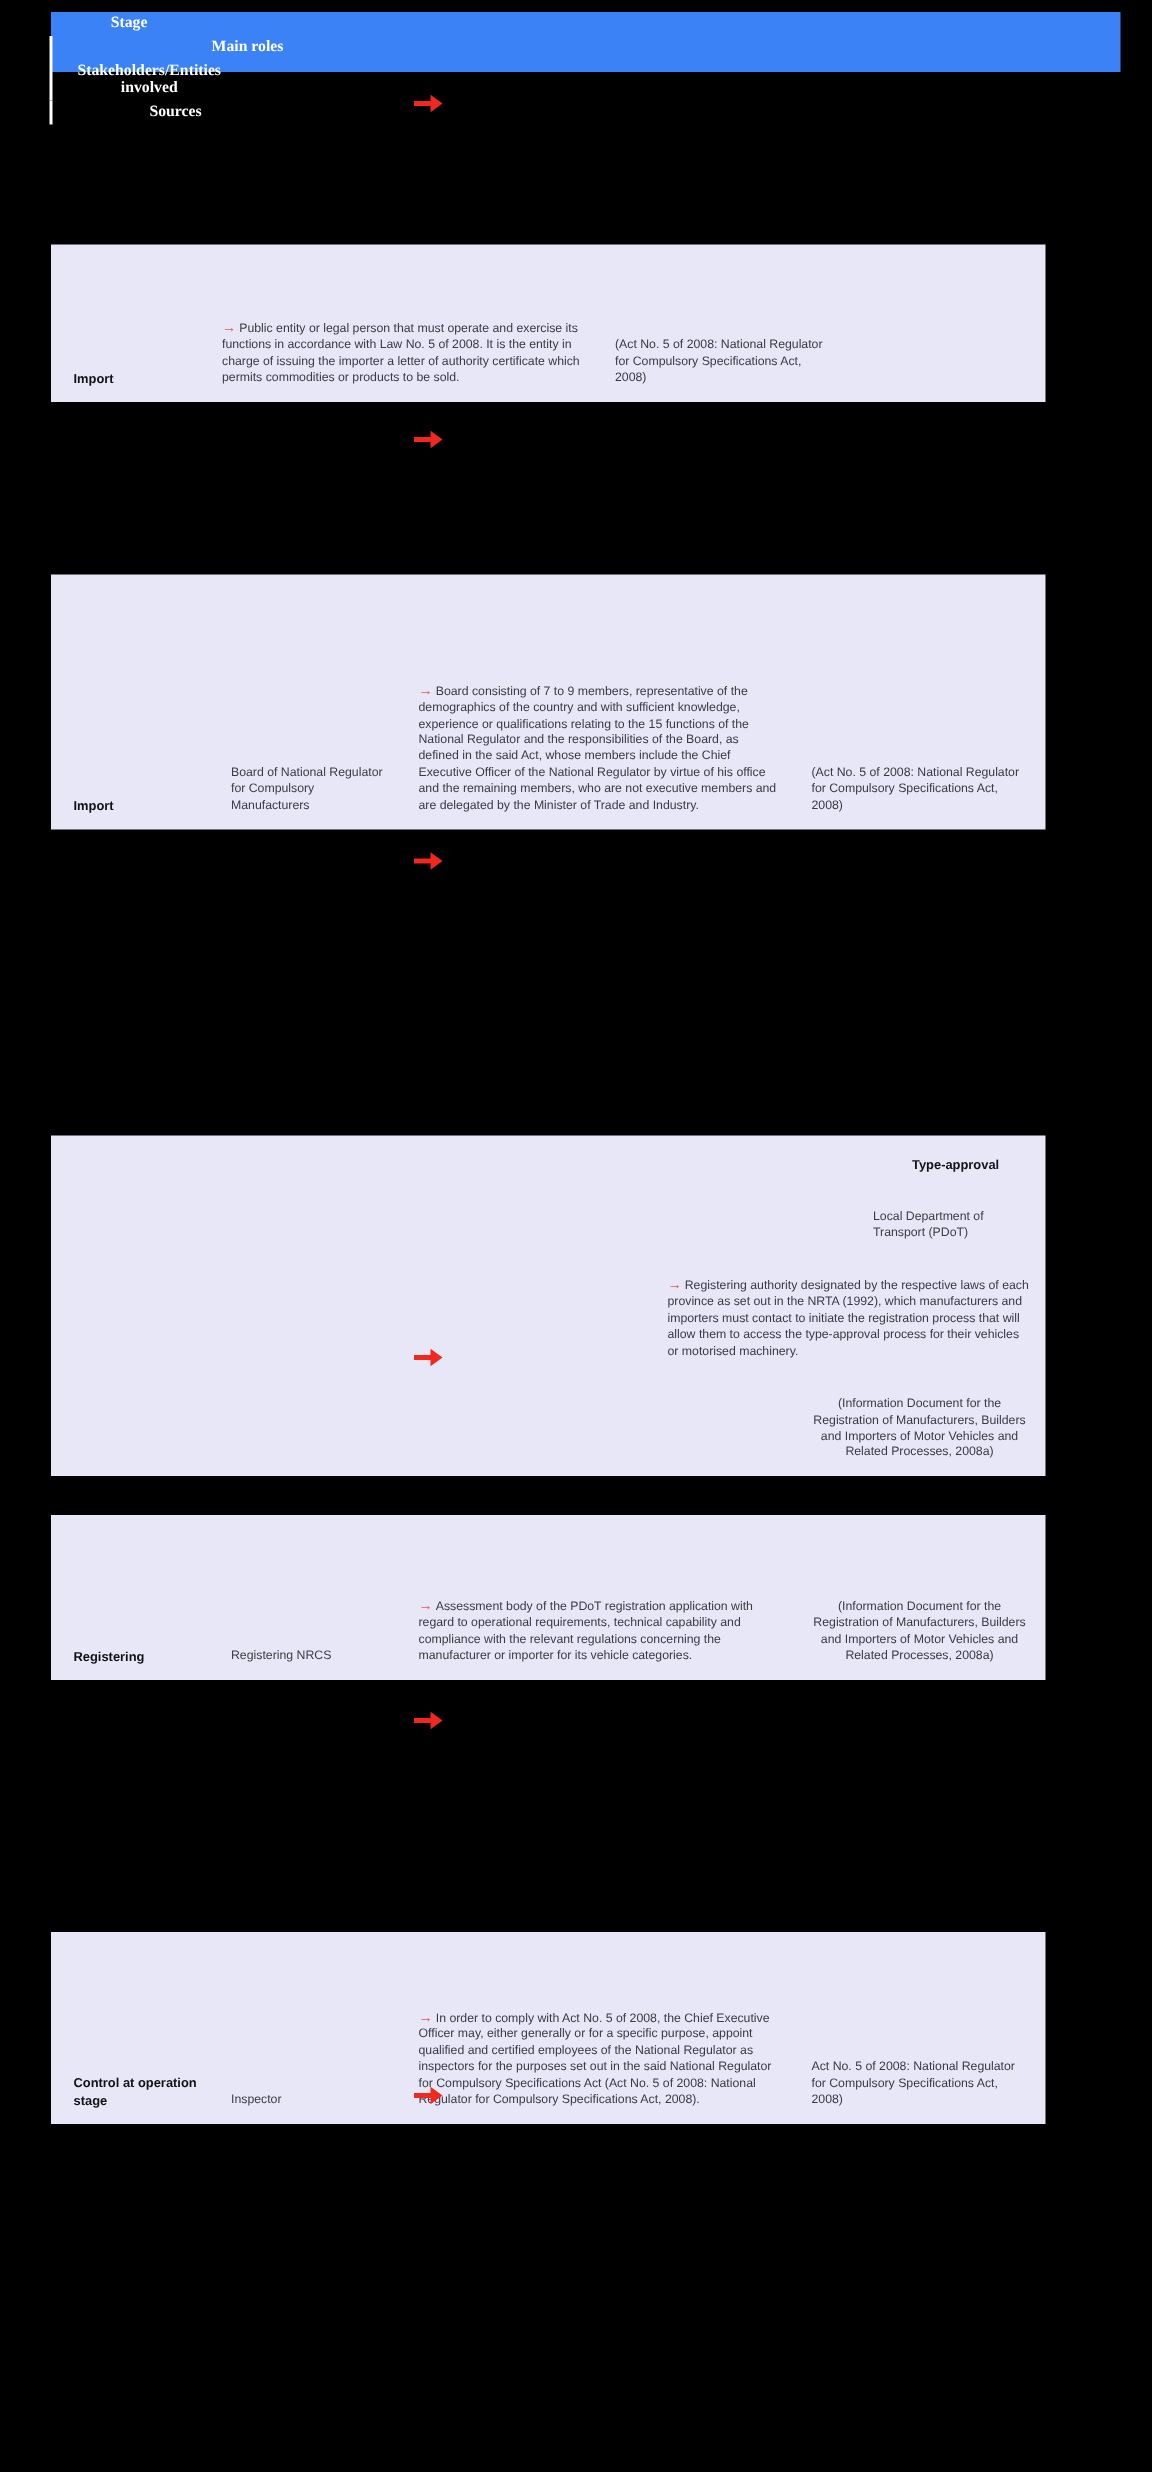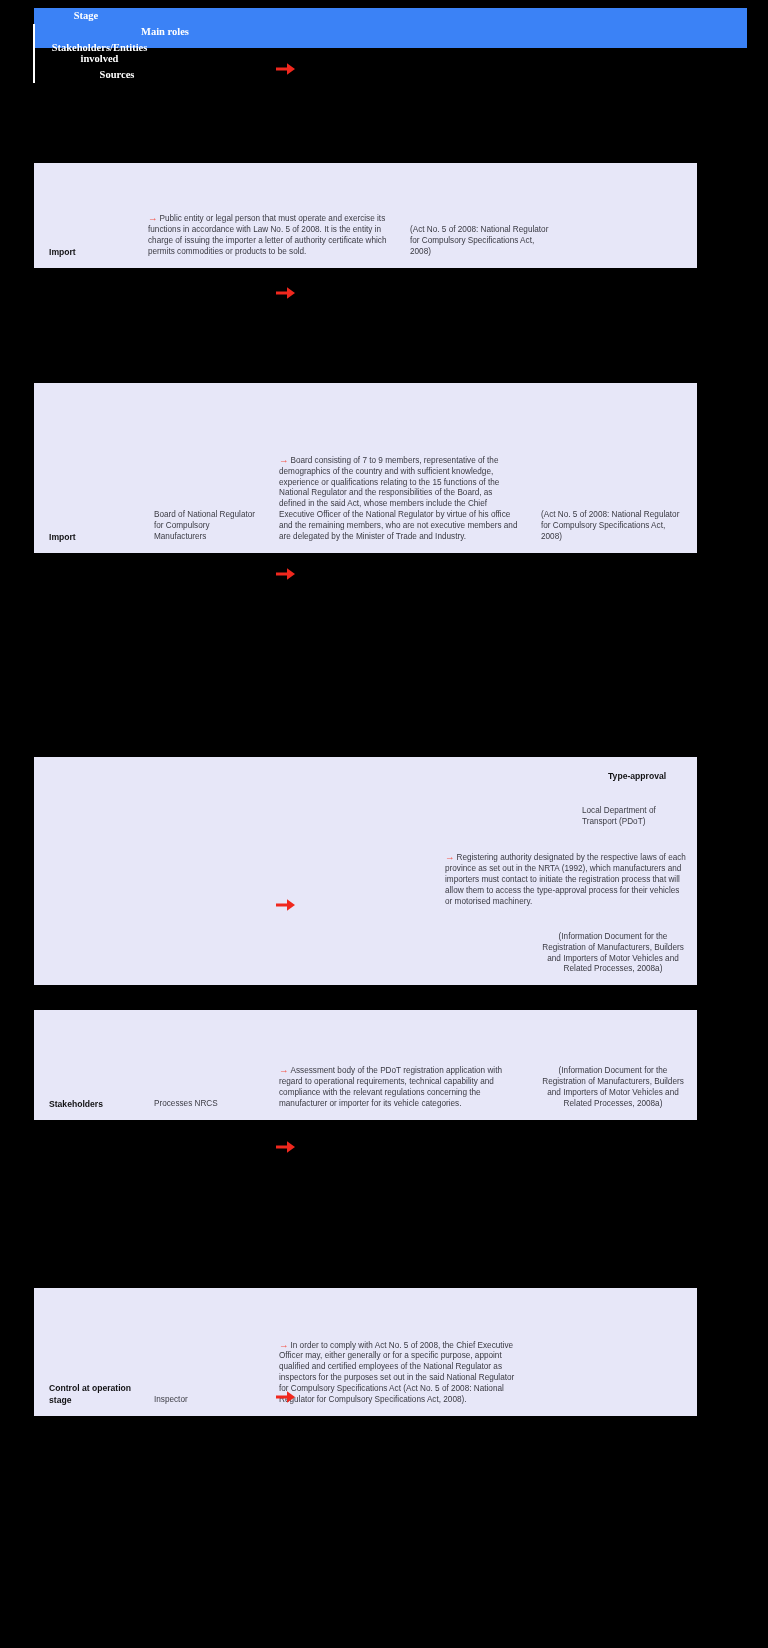--- a/index.html
+++ b/index.html
@@ -155,29 +155,30 @@
         <div class="cell c-roles"><span class="inline-arrow">→</span><span>Board consisting of 7 to 9 members, representative of the demographics of the country and with sufficient knowledge, experience or qualifications relating to the 15 functions of the National Regulator and the responsibilities of the Board, as defined in the said Act, whose members include the Chief Executive Officer of the National Regulator by virtue of his office and the remaining members, who are not executive members and are delegated by the Minister of Trade and Industry.</span></div>
         <div class="cell c-sources">(Act No. 5 of 2008: National Regulator for Compulsory Specifications Act, 2008)</div>
       </div>
       <div class="row" style="top: 757px; min-height: 125px; flex-direction: column;">
         <div class="cell c-stage">Type-approval</div>
         <div class="cell c-stake">Local Department of Transport (PDoT)</div>
         <div class="cell c-roles"><span class="inline-arrow">→</span><span>Registering authority designated by the respective laws of each province as set out in the NRTA (1992), which manufacturers and importers must contact to initiate the registration process that will allow them to access the type-approval process for their vehicles or motorised machinery.</span></div>
         <div class="cell c-sources centered">(Information Document for the Registration of Manufacturers, Builders and Importers of Motor Vehicles and Related Processes, 2008a)</div>
       </div>
       <div class="row" style="top: 1010px; min-height: 110px;">
-        <div class="cell c-stage">Stakeholders</div>
-        <div class="cell c-stake">Processes NRCS</div>
+        <div class="cell c-stage">Registering</div>
+        <div class="cell c-stake">Registering NRCS</div>
         <div class="cell c-roles"><span class="inline-arrow">→</span><span>Assessment body of the PDoT registration application with regard to operational requirements, technical capability and compliance with the relevant regulations concerning the manufacturer or importer for its vehicle categories.</span></div>
         <div class="cell c-sources centered">(Information Document for the Registration of Manufacturers, Builders and Importers of Motor Vehicles and Related Processes, 2008a)</div>
       </div>
       <div class="row" style="top: 1288px; min-height: 128px;">
         <div class="cell c-stage">Control at operation stage</div>
         <div class="cell c-stake">Inspector</div>
         <div class="cell c-roles"><span class="inline-arrow">→</span><span>In order to comply with Act No. 5 of 2008, the Chief Executive Officer may, either generally or for a specific purpose, appoint qualified and certified employees of the National Regulator as inspectors for the purposes set out in the said National Regulator for Compulsory Specifications Act (Act No. 5 of 2008: National Regulator for Compulsory Specifications Act, 2008).</span></div>
+        <div class="cell c-sources">Act No. 5 of 2008: National Regulator for Compulsory Specifications Act, 2008)</div>
       </div>
     </div>
   <div id="connectors-host">
       <div class="connector" style="top: 61px;">
         <svg width="20" height="14" viewBox="0 0 20 14">
           <path d="M0 5.4 H11 V1.2 L19 7 L11 12.8 V8.6 H0 Z" fill="#f0281e"></path>
         </svg>
       </div>
       <div class="connector" style="top: 285px;">
         <svg width="20" height="14" viewBox="0 0 20 14">

